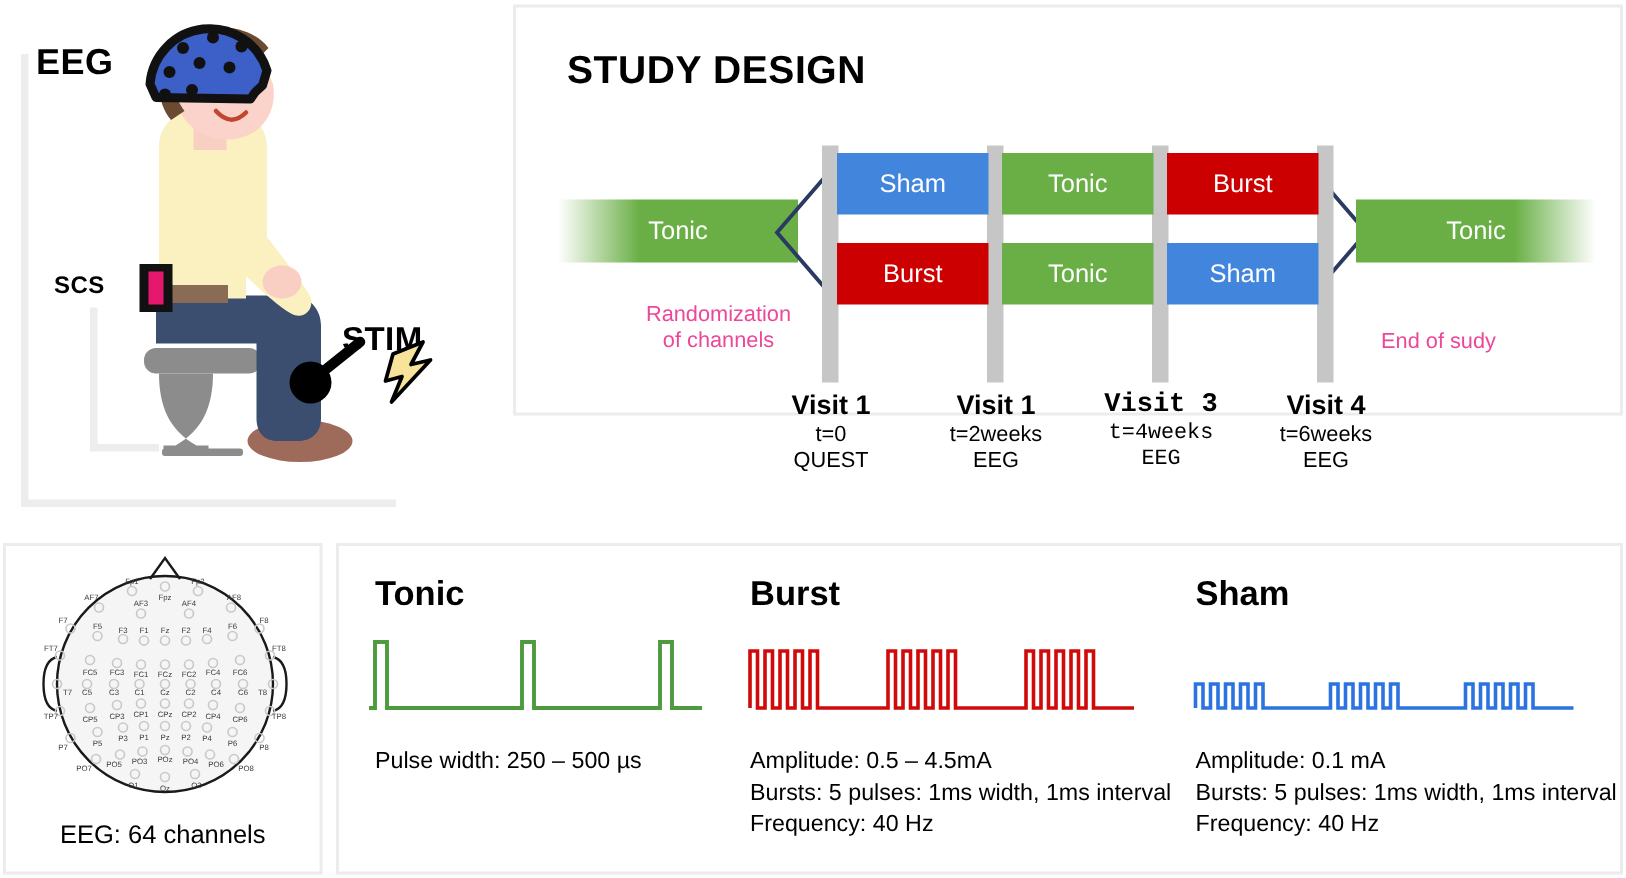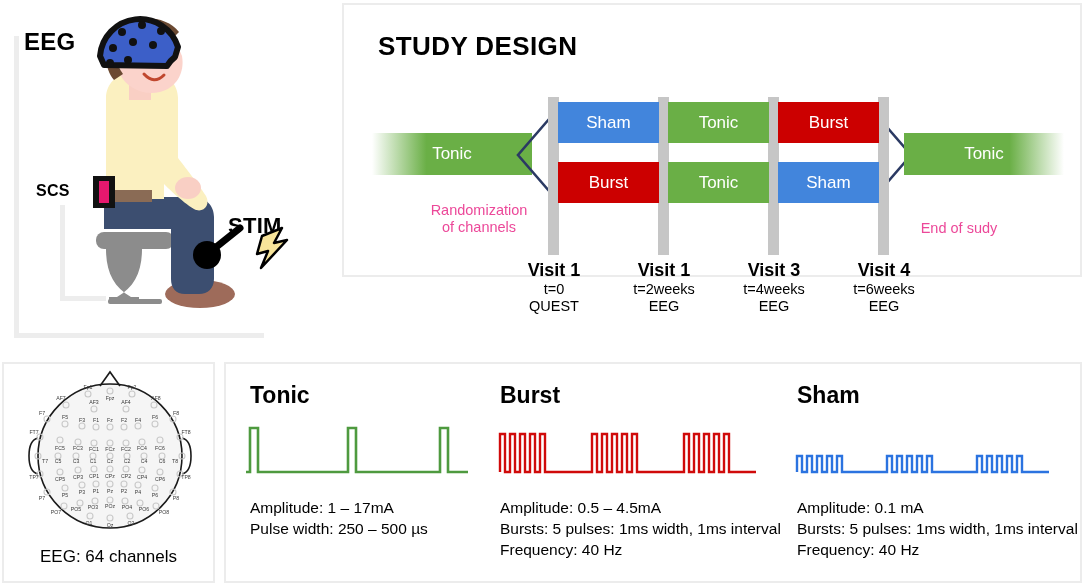--- a/index.html
+++ b/index.html
@@ -170,21 +170,21 @@
   <div class="visit" style="left:155px;top:257px;">
     <b>Visit 1</b><br>
     <span>t=0</span><br>
     <span>QUEST</span>
   </div>
   <div class="visit" style="left:265px;top:257px;">
     <b>Visit 1</b><br>
     <span>t=2weeks</span><br>
     <span>EEG</span>
   </div>
-  <div class="visit" style="left:375px;top:257px;">
+  <div class="visit" style="left:375px;top:257px;font-family:Liberation Mono, monospace;">
     <b>Visit 3</b><br>
     <span>t=4weeks</span><br>
     <span>EEG</span>
   </div>
   <div class="visit" style="left:485px;top:257px;">
     <b>Visit 4</b><br>
     <span>t=6weeks</span><br>
     <span>EEG</span>
   </div>
 </div>
@@ -340,21 +340,20 @@
 </div>
 
 <div class="panel" id="wave-panel">
 
   <div class="wave-col" style="left:0;width:270px;">
     <div class="wave-title" style="left:24px;">Tonic</div>
     <svg width="230" height="60" viewBox="0 0 230 60" style="position:absolute;left:18px;top:56px;">
       <path d="M2 52 H6 V8 H14 V52 H104 V8 H112 V52 H196 V8 H204 V52 H224" fill="none" stroke="#4E9A3F" stroke-width="2.6" stroke-linejoin="miter"></path>
     </svg>
     <div class="wave-spec" style="left:24px;top:133px;">
-      <div>Amplitude: 1 – 17mA</div>
       <div>Pulse width: 250 – 500 µs</div>
     </div>
   </div>
 
   <div class="wave-col" style="left:270px;width:295px;">
     <div class="wave-title" style="left:4px;">Burst</div>
     <svg width="262" height="60" viewBox="0 0 262 60" style="position:absolute;left:2px;top:56px;">
       <path d="M2 52
                V14 H7 V52 H12 V14 H17 V52 H22 V14 H27 V52 H32 V14 H37 V52 H42 V14 H47 V52
                H94

